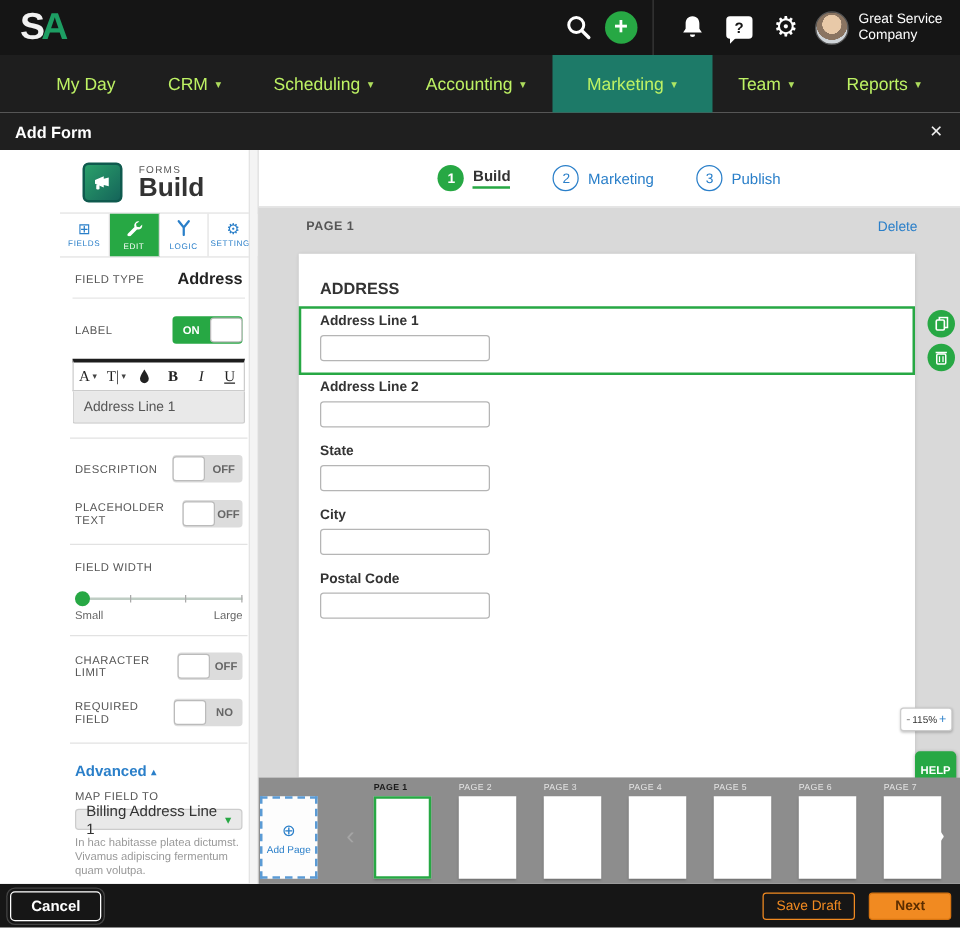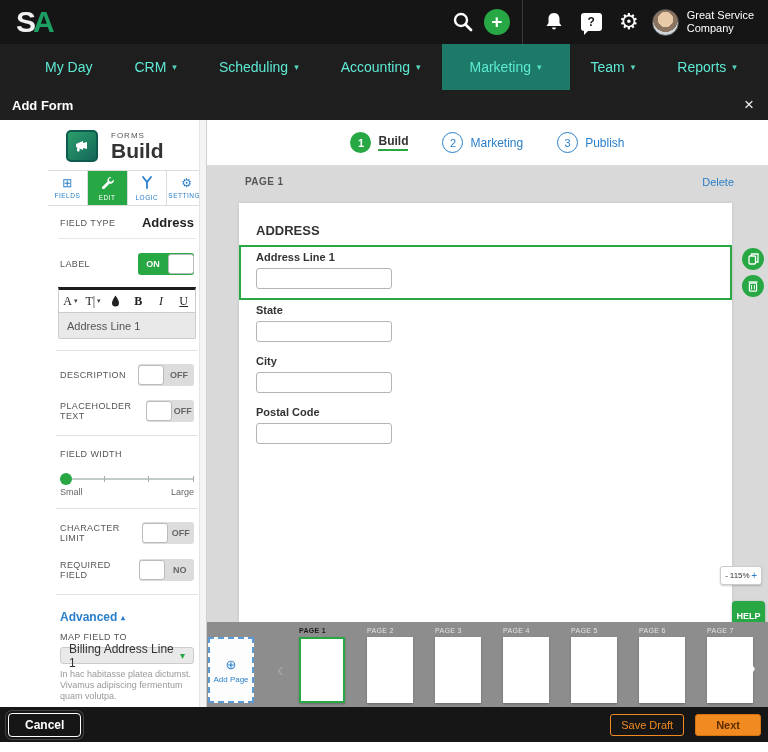--- a/index.html
+++ b/index.html
@@ -20,21 +20,21 @@
   .qbubble { width:21px; height:18px; background:#fff; border-radius:3px; position:relative;
     display:flex; align-items:center; justify-content:center; font-size:12px; font-weight:bold; color:#151515; margin:0 10px; }
   .qbubble:after { content:""; position:absolute; left:3px; bottom:-4px; border:4px solid transparent; border-top-color:#fff; border-left-color:#fff; width:0; height:0; }
   .gear-ic { color:#fff; font-size:22px; width:34px; }
   .avatar { width:27px; height:27px; border-radius:50%; margin:0 8px 0 6px;
     background:radial-gradient(circle at 50% 38%, #e8c9a8 0 38%, #8a7461 39% 62%, #cfd4d8 63%); border:1px solid #555; }
   .company { color:#fff; font-size:11px; line-height:13px; margin-right:14px; }
 
   
   .navbar { height:46px; background:#1e1e1e; display:flex; align-items:stretch; padding-left:24px; }
-  .nav-item { display:flex; align-items:center; color:#5eead4; font-size:14px; padding:0 21px; cursor:pointer; white-space:nowrap; }
+  .nav-item { display:flex; align-items:center; color:#bef264; font-size:14px; padding:0 21px; cursor:pointer; white-space:nowrap; }
   .nav-item.active { background:#1d7a68; padding:0 28px; }
   .nav-caret { font-size:9px; margin-left:6px; opacity:.9; }
 
   
   .modalbar { height:30px; background:#1f1f1f; display:flex; align-items:center; color:#fff; }
   .modal-title { font-size:13px; font-weight:bold; margin-left:12px; }
   .modal-close { margin-left:auto; margin-right:14px; font-size:17px; cursor:pointer; color:#eee; }
 
   
   .content { display:flex; height:587px; }
@@ -411,20 +411,24 @@
                     <rect x="1.4" y="3.2" width="7.2" height="8" rx="1" fill="none" stroke="#fff" stroke-width="1.2"></rect>
                     <line x1="0.5" y1="2" x2="9.5" y2="2" stroke="#fff" stroke-width="1.3"></line>
                     <line x1="3.6" y1="5" x2="3.6" y2="9.5" stroke="#fff" stroke-width="1"></line>
                     <line x1="6.4" y1="5" x2="6.4" y2="9.5" stroke="#fff" stroke-width="1"></line>
                   </svg>
               </div>
             </div>
           </div>
 
           <div class="f-block">
+            <div class="f-label">Address Line 2</div>
+            <div class="f-input"></div>
+          </div>
+          <div class="f-block">
             <div class="f-label">State</div>
             <div class="f-input"></div>
           </div>
           <div class="f-block">
             <div class="f-label">City</div>
             <div class="f-input"></div>
           </div>
           <div class="f-block">
             <div class="f-label">Postal Code</div>
             <div class="f-input"></div>

